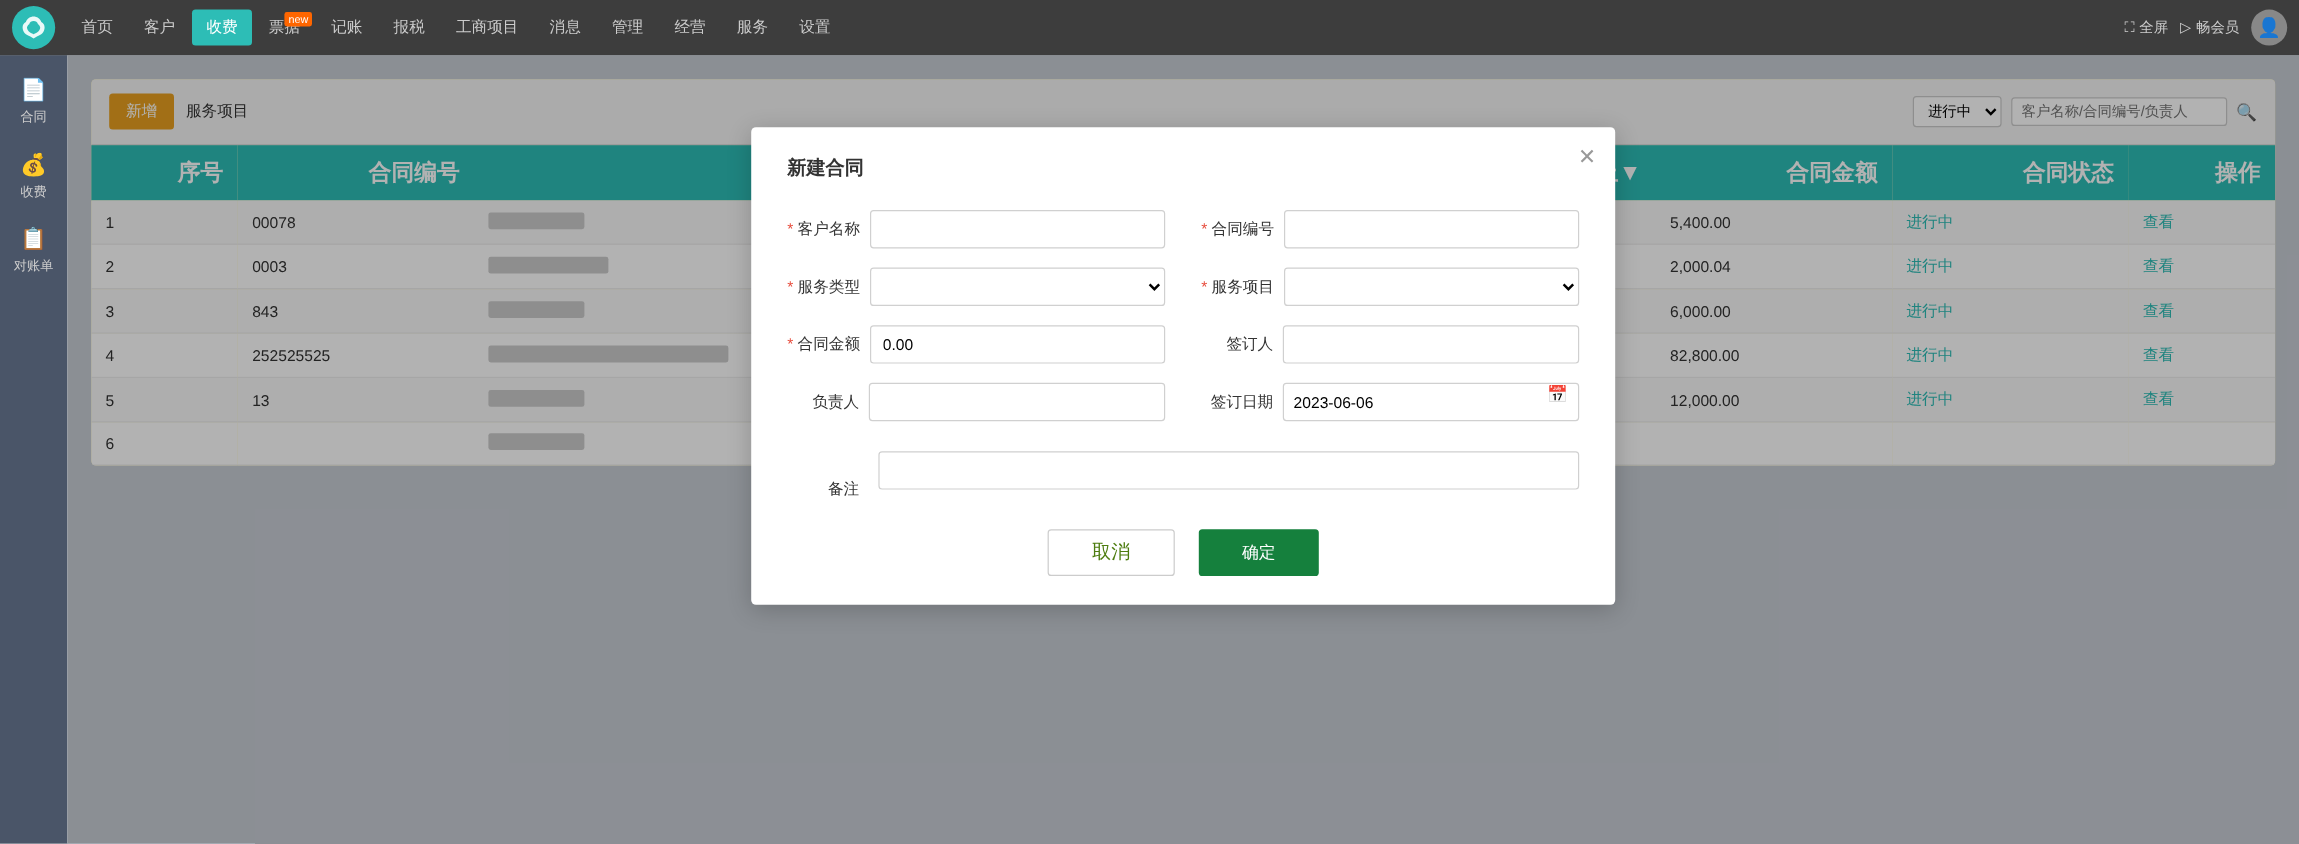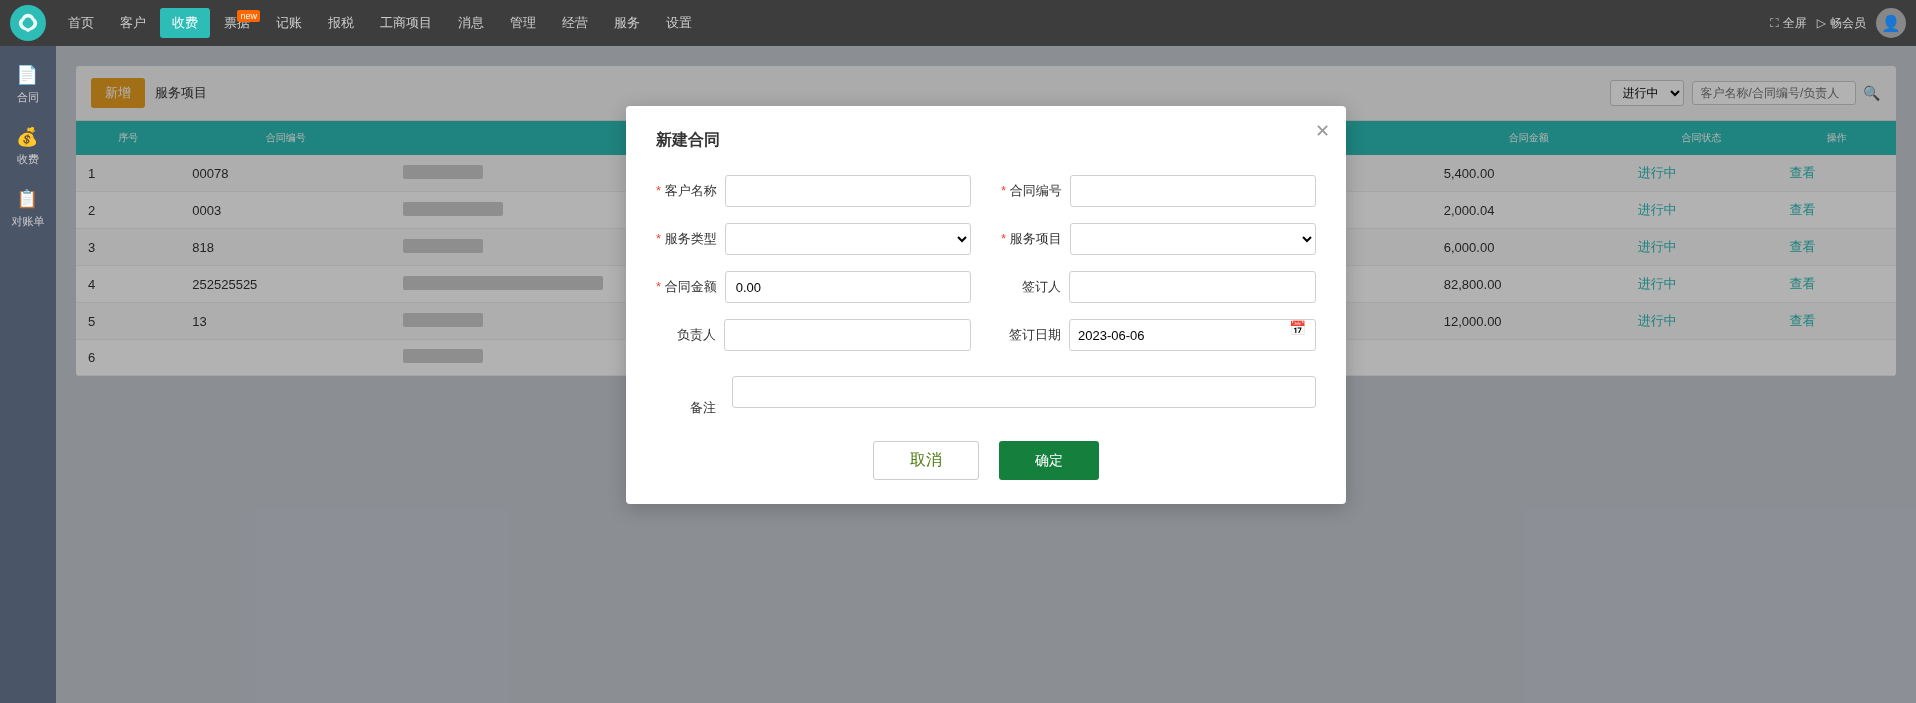--- a/index.html
+++ b/index.html
@@ -154,44 +154,44 @@
       border-radius: 3px;
       padding: 4px 8px;
       font-size: 12px;
       background: #fff;
     }
     .search-box {
       border: 1px solid #ccc;
       border-radius: 3px;
       padding: 4px 8px;
       font-size: 12px;
-      width: 164px;
+      width: 180px;
     }
     .search-icon-btn {
       background: none;
       border: none;
       cursor: pointer;
       color: #666;
       font-size: 14px;
     }
 
     
     table {
       width: 100%;
       border-collapse: collapse;
     }
     thead tr {
       background: #2dbdb6;
       color: #fff;
     }
     thead th {
       padding: 10px 12px;
-      text-align: center;
-      font-weight: normal;
-      font-size: 10px;
+      text-align: right;
+      font-weight: bold;
+      font-size: 19px;
       white-space: nowrap;
     }
     tbody tr:nth-child(odd) { background: #f9f9f9; }
     tbody tr:nth-child(even) { background: #ffffff; }
     tbody td {
       padding: 9px 12px;
       font-size: 13px;
       color: #333;
       border-bottom: 1px solid #eee;
     }
@@ -432,21 +432,21 @@
           <span style="background:#ccc;color:transparent;border-radius:2px;display:inline-block;width:100px;height:14px;"></span>
         </td>
         <td>小规模记账</td>
         <td>202305-202404</td>
         <td>2,000.04</td>
         <td class="status-badge">进行中</td>
         <td><button class="btn-view">查看</button></td>
       </tr>
             <tr>
         <td>3</td>
-        <td>818</td>
+        <td>843</td>
         <td>
           <span style="background:#ccc;color:transparent;border-radius:2px;display:inline-block;width:80px;height:14px;"></span>
         </td>
         <td>小规模记账</td>
         <td>202305-202404</td>
         <td>6,000.00</td>
         <td class="status-badge">进行中</td>
         <td><button class="btn-view">查看</button></td>
       </tr>
             <tr>

